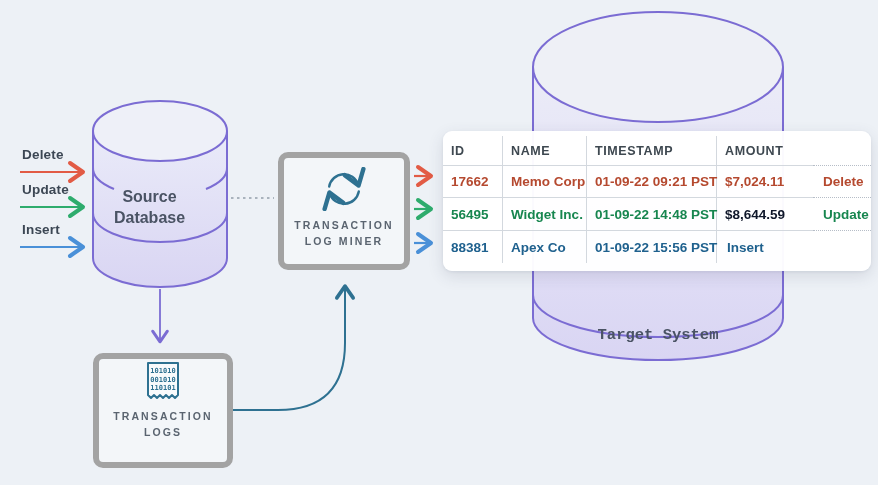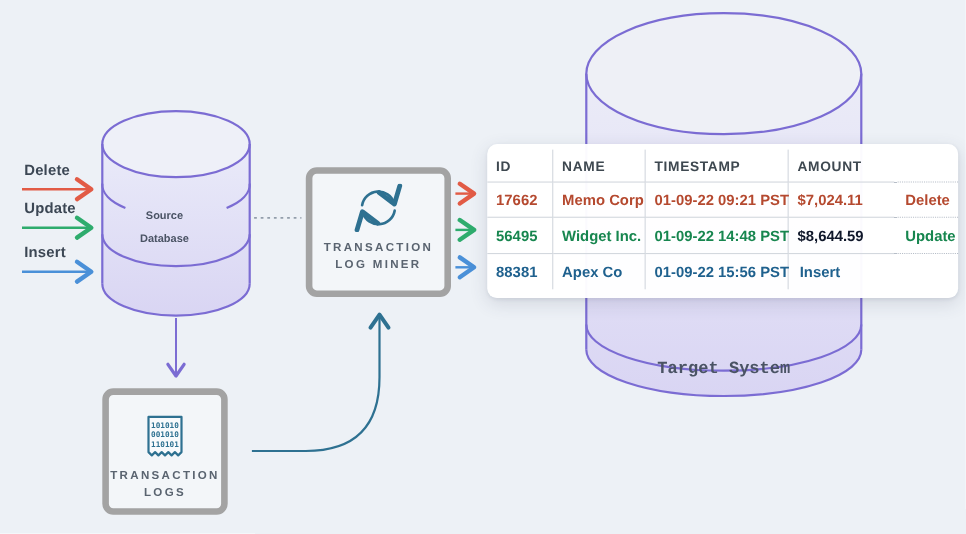--- a/index.html
+++ b/index.html
@@ -16,31 +16,31 @@
     position:absolute; left:22px; z-index:2;
     font-size:13.5px; font-weight:700; color:#3c4754; letter-spacing:.2px;
   }
   .evt-delete{top:147px;} .evt-update{top:182px;} .evt-insert{top:222px;}
 
   
   .cyl-label{
     position:absolute; z-index:2; text-align:center;
     font-weight:700; color:#4a5364;
   }
-  .src-label{left:93px; top:186px; width:113px; font-size:10px; line-height:21px;}
+  .src-label{left:93px; top:186px; width:113px; font-size:16px; line-height:21px;}
   .tgt-label{left:533px; top:326px; width:250px; font-size:15.5px;font-family:Liberation Mono, monospace;}
 
   
   .proc-box{
     position:absolute; z-index:2; box-sizing:border-box;
     background:#f3f6f9; border:6px solid #a3a3a3; border-radius:10px;
     display:flex; flex-direction:column; align-items:center;
   }
   .miner-box{left:278px; top:152px; width:132px; height:118px; padding-top:9px;}
-  .logs-box{left:93px; top:353px; width:114px; height:115px; padding-top:17px;}
+  .logs-box{left:93px; top:353px; width:140px; height:115px; padding-top:1px;}
   .box-label{
     margin-top:6px; text-align:center;
     font-size:10.5px; font-weight:700; letter-spacing:2.1px;
     color:#5a6470; line-height:16px; white-space:nowrap;
   }
 
   
   .card{
     position:absolute; z-index:3; left:443px; top:131px; width:428px; height:140px;
     background:rgba(255,255,255,.97); border-radius:9px;

